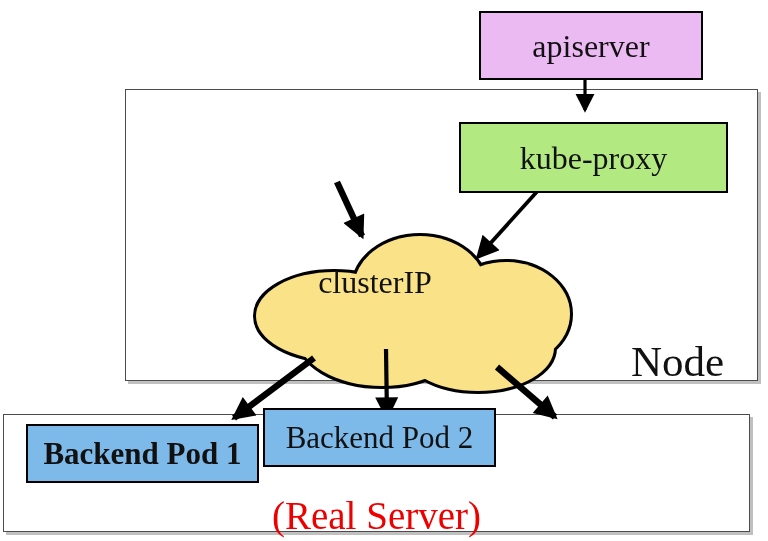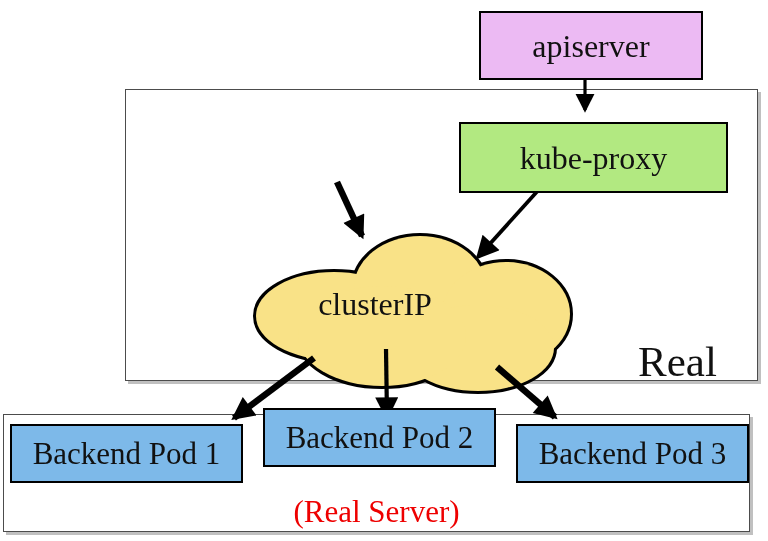--- a/index.html
+++ b/index.html
@@ -42,36 +42,36 @@
     line-height: 1;
   }
   .apiserver  { left: 479px; top: 11px;  width: 224px; height: 69px; background: var(--apiserver_fill, #ecbaf3); }
   .client     { left: 177px; top: 113px; width: 236px; height: 70px; background: var(--client_fill, #ebc17b); }
   .kube-proxy { left: 459px; top: 114px; width: 269px; height: 71px; background: var(--kube_proxy_fill, #b2e981); margin-top: 8px; }
   .pod {
     width: 233px; height: 59px;
     background: var(--pod_fill, #7db9e9);
     font-size: 31px;
   }
-  .pod1 { left: 10px;  top: 424px; }
+  .pod1 { left: 26px;  top: 424px; font-weight: bold; }
   .pod2 { left: 263px; top: 408px; }
   .pod3 { left: 516px; top: 424px; }
 
   
   .label {
     z-index: 3;
     text-align: center;
     color: #111;
     line-height: 1.05;
     white-space: nowrap;
   }
   .node-label      { left: 595px; top: 339px; width: 165px; font-size: 43px; }
-  .clusterip-label { left: 265px; top: 266px; width: 220px; font-size: 32px; margin-top: 22px; }
+  .clusterip-label { left: 265px; top: 266px; width: 220px; font-size: 32px; }
   .virtual-label   { left: 270px; top: 312px; width: 255px; font-size: 32px; }
-  .real-label      { left: 3px;   top: 496px; width: 747px; font-size: 31px; }
+  .real-label      { left: 3px;   top: 496px; width: 747px; font-size: 39px; }
   .red { color: var(--accent_red, #ee0000); }
 
   .cloud-fill { fill: var(--cloud_fill, #f9e287); }
 </style>
 </head>
 <body>
 
 <div class="stage">
 
   <div class="abs frame node-rect"></div>
@@ -119,21 +119,18 @@
   </div>
   <div class="abs box kube-proxy">
     <span>kube-proxy</span>
   </div>
   <div class="abs box pod pod1">
     <span>Backend Pod 1</span>
   </div>
   <div class="abs box pod pod2">
     <span>Backend Pod 2</span>
   </div>
-  <div class="abs box pod pod3">
-    <span>Backend Pod 3</span>
-  </div>
 
-  <div class="abs label node-label">Real</div>
+  <div class="abs label node-label">Node</div>
   <div class="abs label clusterip-label">clusterIP</div>
   <div class="abs label real-label red">(Real Server)</div>
 
 </div>
 
 </body></html>

